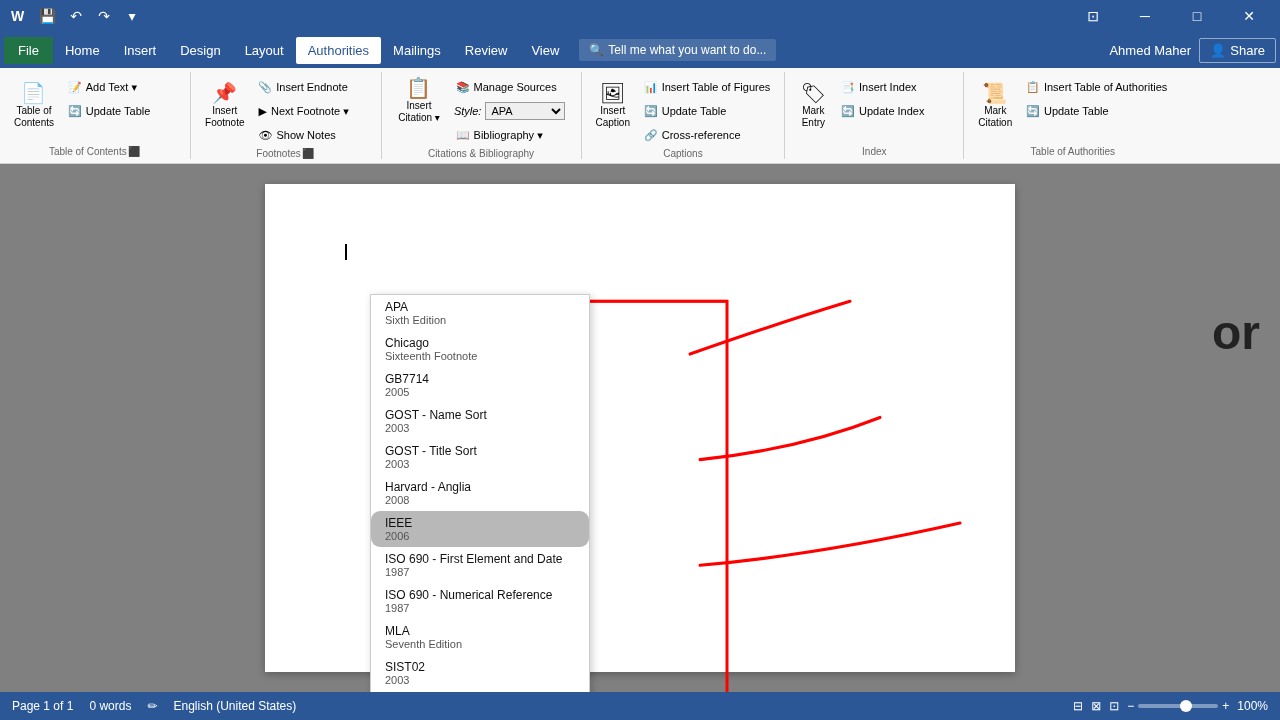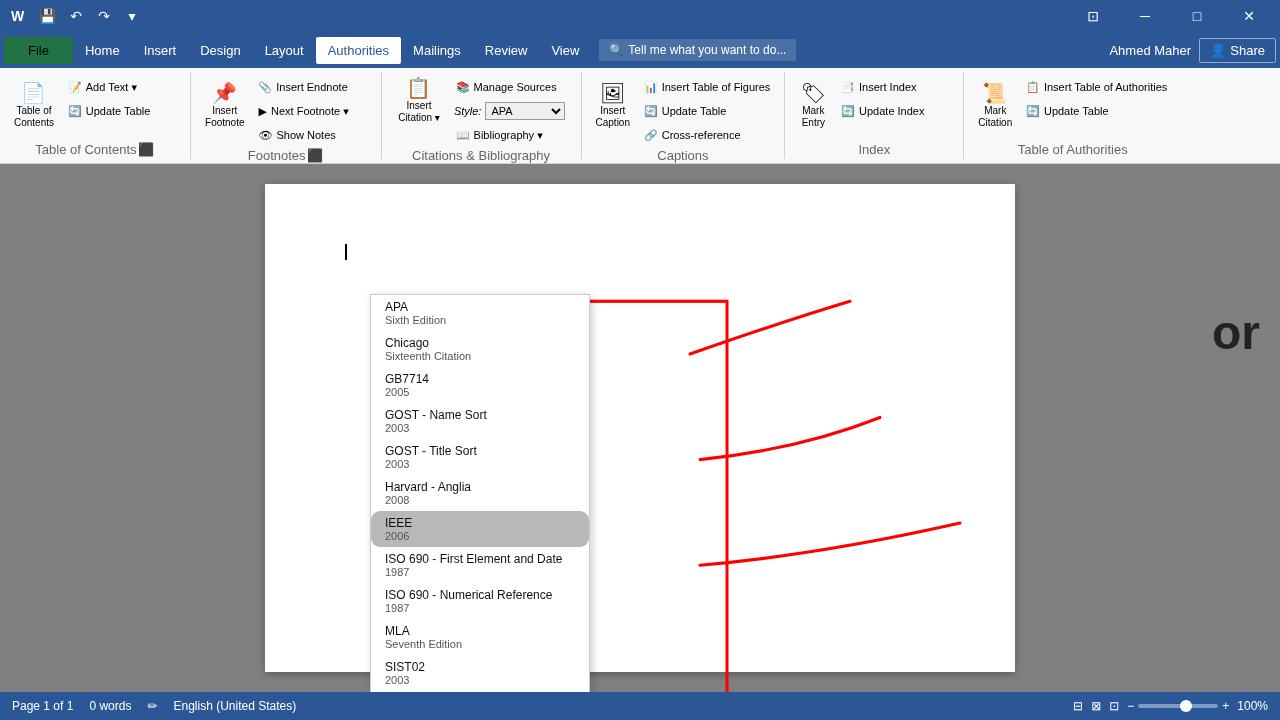--- a/index.html
+++ b/index.html
@@ -32,21 +32,21 @@
       padding: 0 4px;
     }
     .menu-item {
       padding: 6px 12px;
       cursor: pointer;
       color: white;
       font-size: 13px;
       border-radius: 2px;
     }
     .menu-item.active { background: white; color: #2b5797; }
-    .menu-file { background: #217346; color: #000000; padding: 6px 24px; border-radius: 0; }
+    .menu-file { background: #217346; color: #ffffff; padding: 6px 14px; border-radius: 0; }
     .tell-me { display: flex; align-items: center; gap: 4px; padding: 4px 10px; background: rgba(255,255,255,0.15); border-radius: 2px; color: white; font-size: 12px; margin-left: 8px; cursor: pointer; }
     .menu-bar-right { margin-left: auto; display: flex; align-items: center; gap: 8px; color: white; font-size: 13px; }
     .share-btn { display: flex; align-items: center; gap: 4px; padding: 4px 10px; border: 1px solid rgba(255,255,255,0.5); border-radius: 2px; cursor: pointer; color: white; }
 
     
     .ribbon {
       background: #f8f8f8;
       border-bottom: 1px solid #d1d1d1;
       height: 96px;
       display: flex;
@@ -58,21 +58,21 @@
       display: flex;
       flex-direction: column;
       align-items: center;
       padding: 0 8px;
       border-right: 1px solid #d1d1d1;
       min-width: fit-content;
     }
     .ribbon-group:last-child { border-right: none; }
     .ribbon-group-content { display: flex; align-items: flex-start; gap: 2px; flex: 1; padding-top: 4px; }
     .ribbon-group-label {
-      font-size: 13px;
+      font-size: 10px;
       color: #666;
       text-align: right;
       padding: 2px 0;
       width: 100%;
       display: flex;
       align-items: center;
       justify-content: center;
       gap: 2px;
     }
     .ribbon-btn {
@@ -388,21 +388,21 @@
     <div>or</div>
   </div>
 
   <div class="dropdown-overlay">
     <div class="dropdown-item">
       <div class="dropdown-item-name">APA</div>
       <div class="dropdown-item-sub">Sixth Edition</div>
     </div>
     <div class="dropdown-item">
       <div class="dropdown-item-name">Chicago</div>
-      <div class="dropdown-item-sub">Sixteenth Citation</div>
+      <div class="dropdown-item-sub">Sixteenth Footnote</div>
     </div>
     <div class="dropdown-item">
       <div class="dropdown-item-name">GB7714</div>
       <div class="dropdown-item-sub">2005</div>
     </div>
     <div class="dropdown-item">
       <div class="dropdown-item-name">GOST - Name Sort</div>
       <div class="dropdown-item-sub">2003</div>
     </div>
     <div class="dropdown-item">

